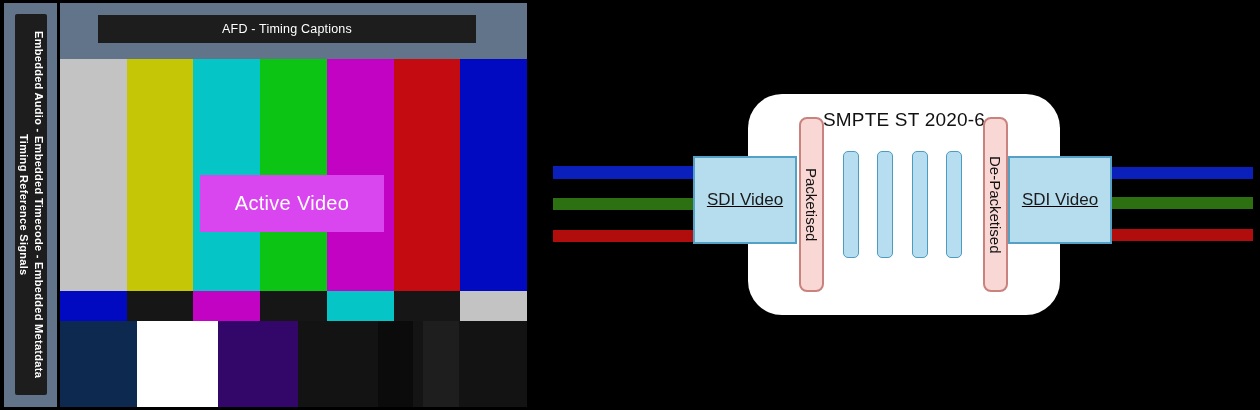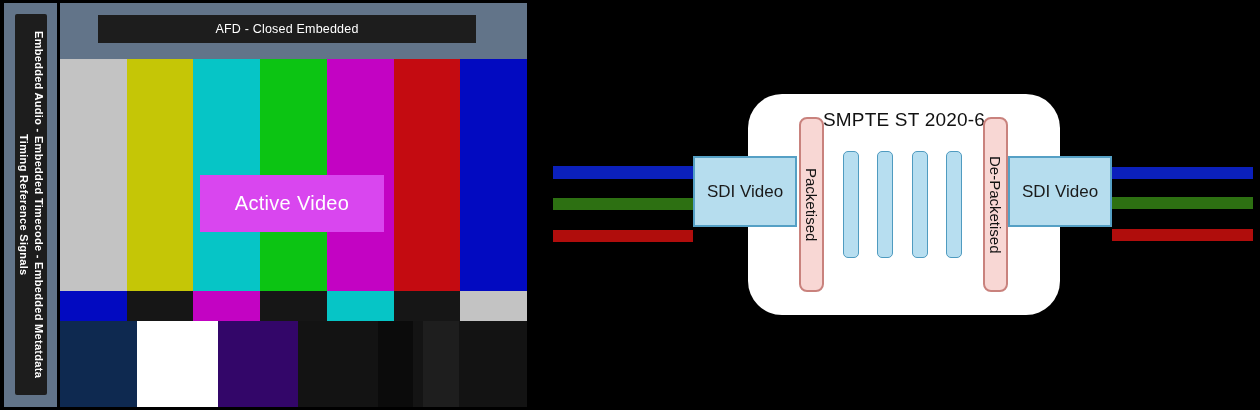--- a/index.html
+++ b/index.html
@@ -33,22 +33,22 @@
   .diagram-title{left:748px;top:109px;width:312px;text-align:center;color:#111;
                  font-size:19px;font-weight:500;letter-spacing:.2px;}
   .stage-bar{width:25px;height:175px;top:117px;border-radius:8px;border:2px solid #c9827d;
              background:#f8d7d4;display:flex;align-items:center;justify-content:center;z-index:3;}
   .stage-bar span{writing-mode:vertical-rl;color:#111;font-size:15px;white-space:nowrap;}
   .packetiser{left:799px;}
   .depacketiser{left:983px;}
   .packet{top:151px;width:16px;height:107px;border:1.5px solid #4f9bc0;background:#b7def0;
           border-radius:5px;z-index:2;}
   .pk1{left:843px;} .pk2{left:877px;} .pk3{left:912px;} .pk4{left:946px;}
-  .sdi-box{top:156px;width:104px;height:71px;background:#b6ddee;border:2px solid #55a0c5;
-           display:flex;align-items:center;justify-content:center;z-index:4;}
+  .sdi-box{top:156px;width:104px;height:88px;background:#b6ddee;border:2px solid #55a0c5;
+           display:flex;align-items:center;justify-content:center;z-index:4;text-decoration:underline;}
   .sdi-left{left:693px;} .sdi-right{left:1008px;}
   .sdi-box span{color:#1a1a1a;font-size:17px;}
   .stream{height:12px;z-index:1;}
   .in-line{left:553px;width:140px;}
   .out-line{left:1112px;width:141px;}
   .blu-in{top:166px;height:13px;} .grn-in{top:198px;} .red-in{top:230px;}
   .blu-out{top:167px;} .grn-out{top:197px;} .red-out{top:229px;}
 </style>
 </head>
 <body>
@@ -60,21 +60,21 @@
       <div class="sidebar-text">
         <div>Embedded Audio - Embedded Timecode - Embedded Metatdata</div>
         <div>Timing Reference Signals</div>
       </div>
     </div>
   </div>
 
   <div class="abs card">
     <div class="abs vanc" style="background-color: rgb(98, 116, 137);">
       <div class="abs afd-box">
-        <span>AFD - Closed Embedded</span>
+        <span>AFD - Timing Captions</span>
       </div>
     </div>
 
     <div class="abs row bars-main">
       <div class="seg" style="background-color: rgb(195, 195, 195);"></div>
       <div class="seg" style="background-color: rgb(197, 198, 6);"></div>
       <div class="seg" style="background-color: rgb(6, 197, 198);"></div>
       <div class="seg" style="background-color: rgb(12, 196, 19);"></div>
       <div class="seg" style="background-color: rgb(195, 3, 195);"></div>
       <div class="seg" style="background-color: rgb(196, 11, 17);"></div>

